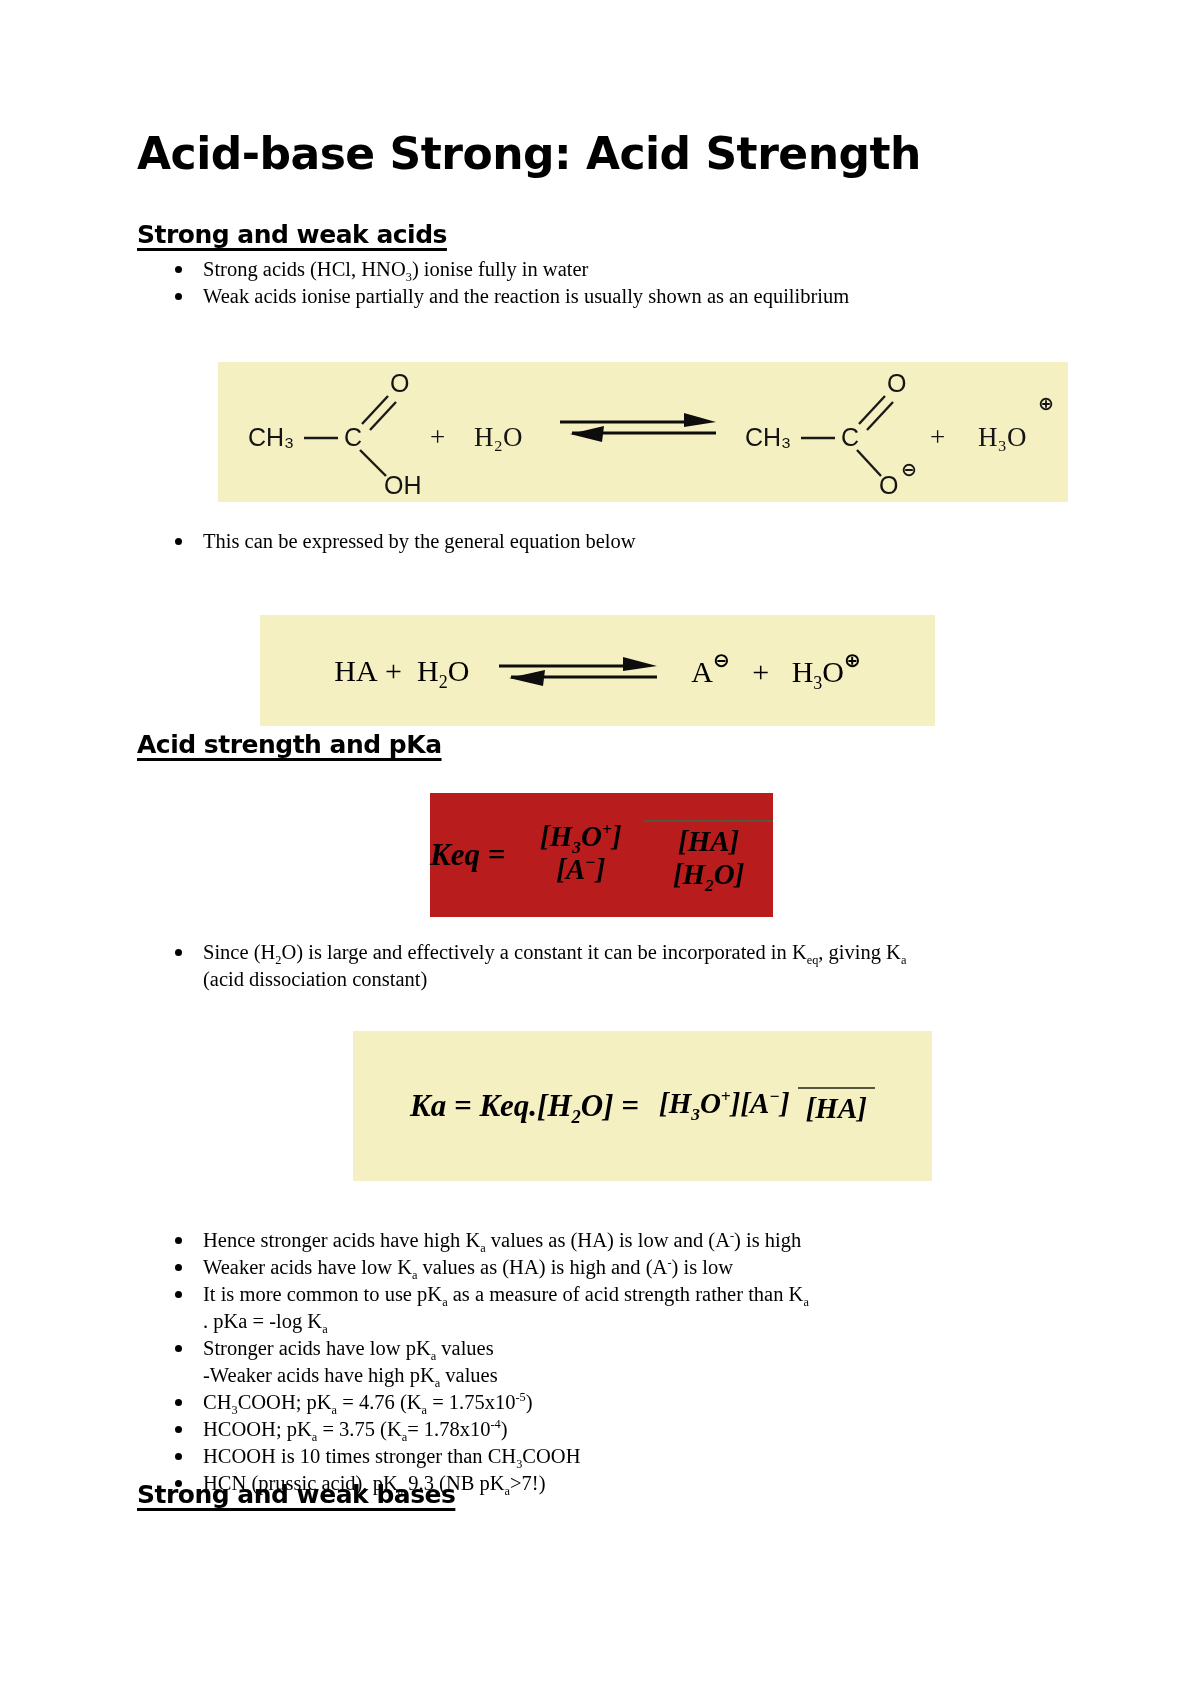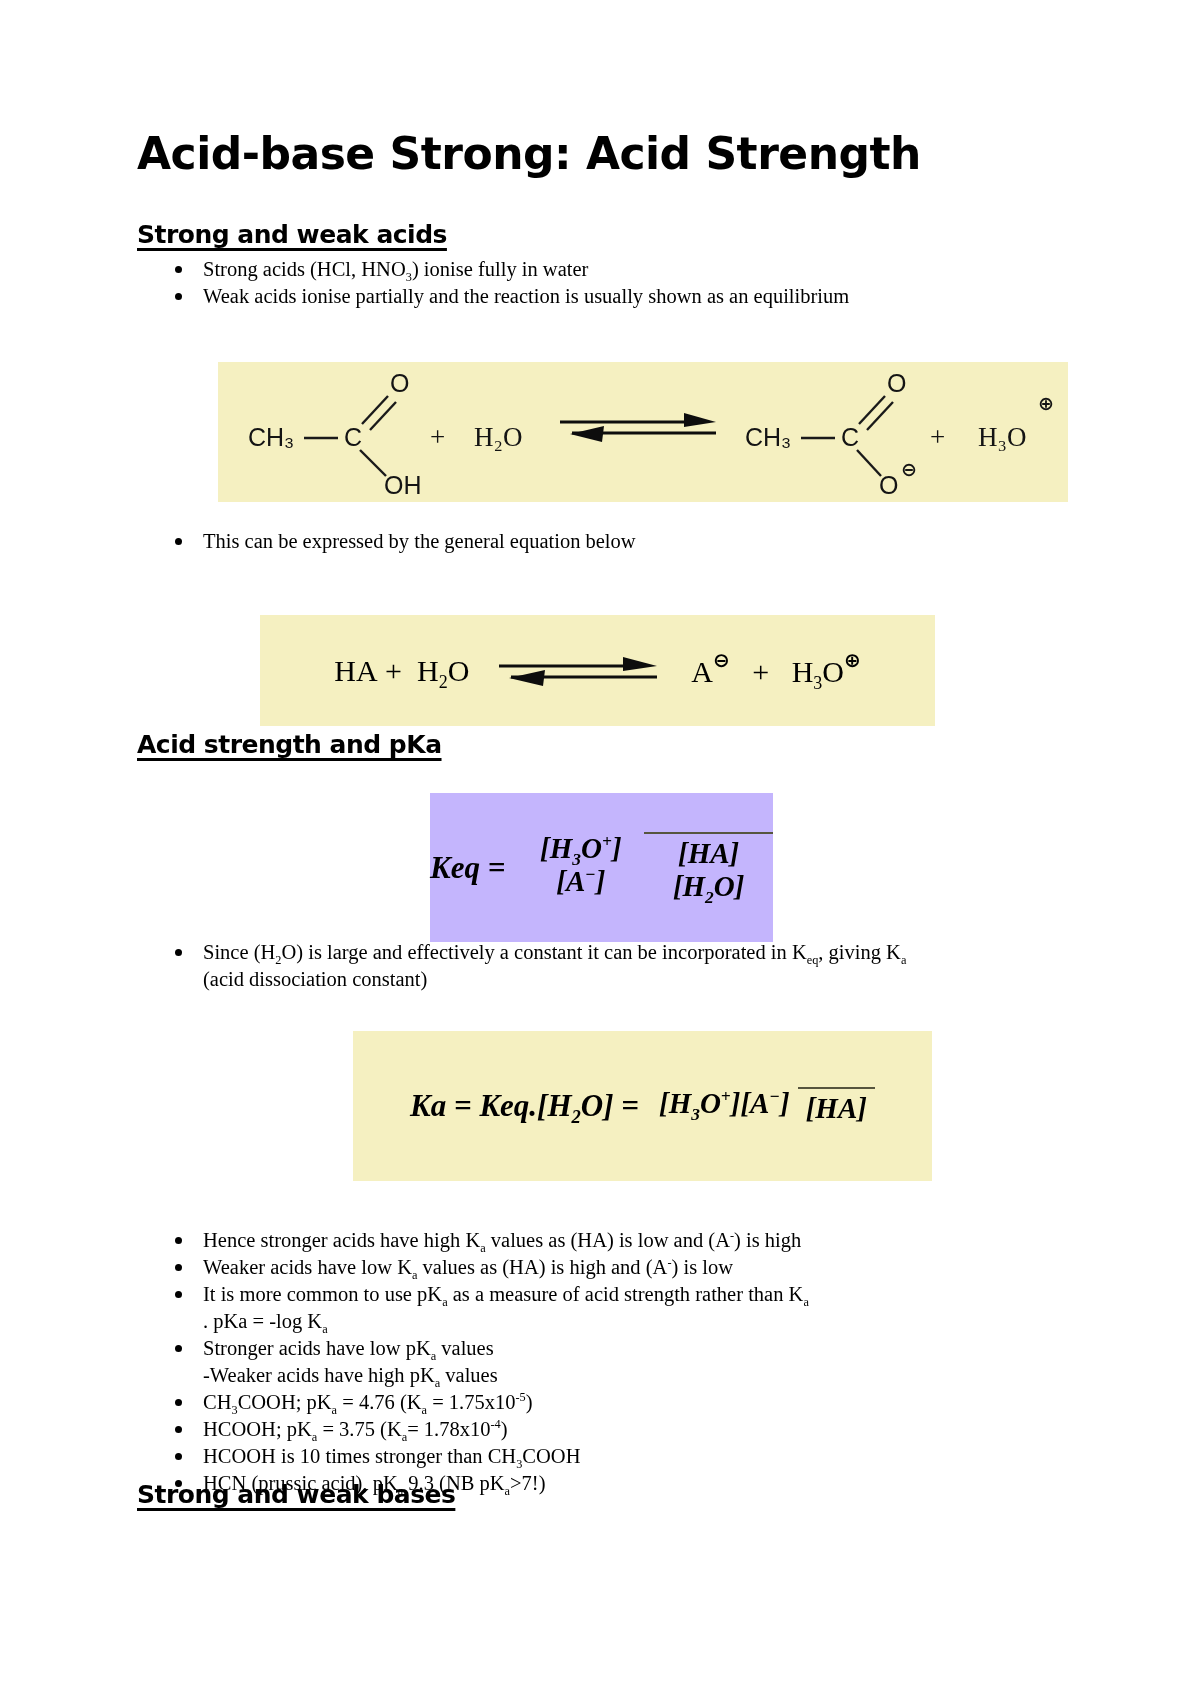--- a/index.html
+++ b/index.html
@@ -108,21 +108,21 @@
       <line class="arrowline" x1="4" y1="11" x2="140" y2="11"></line>
       <polygon class="arrowhead" points="128,2 162,11 128,16"></polygon>
       <line class="arrowline" x1="16" y1="22" x2="162" y2="22"></line>
       <polygon class="arrowhead" points="14,23 50,15 48,31"></polygon>
     </svg>
     <span>A<span class="csign">⊖</span>&nbsp;&nbsp;&nbsp;+&nbsp;&nbsp;&nbsp;H<sub>3</sub>O<span class="csign">⊕</span></span>
   </div>
 
   <div class="abs sec-heading" style="left:137px;top:730px;">Acid strength and pKa</div>
 
-  <div class="eqbox eq-math" style="left: 430px; top: 793px; width: 343px; height: 149px; background-color: #c4b5fd;">
+  <div class="eqbox eq-math" style="left: 430px; top: 793px; width: 343px; height: 124px; background-color: #b91c1c;">
     <span class="eq-label">Keq =</span>
     <span class="frac">
       <span class="num">[H<sub>3</sub>O<sup>+</sup>][A<sup>−</sup>]</span>
       <span class="den">[HA][H<sub>2</sub>O]</span>
     </span>
   </div>
 
   <div class="abs bullet-block" style="top:939px;">
     <div class="brow">
       <span class="dot"></span>

